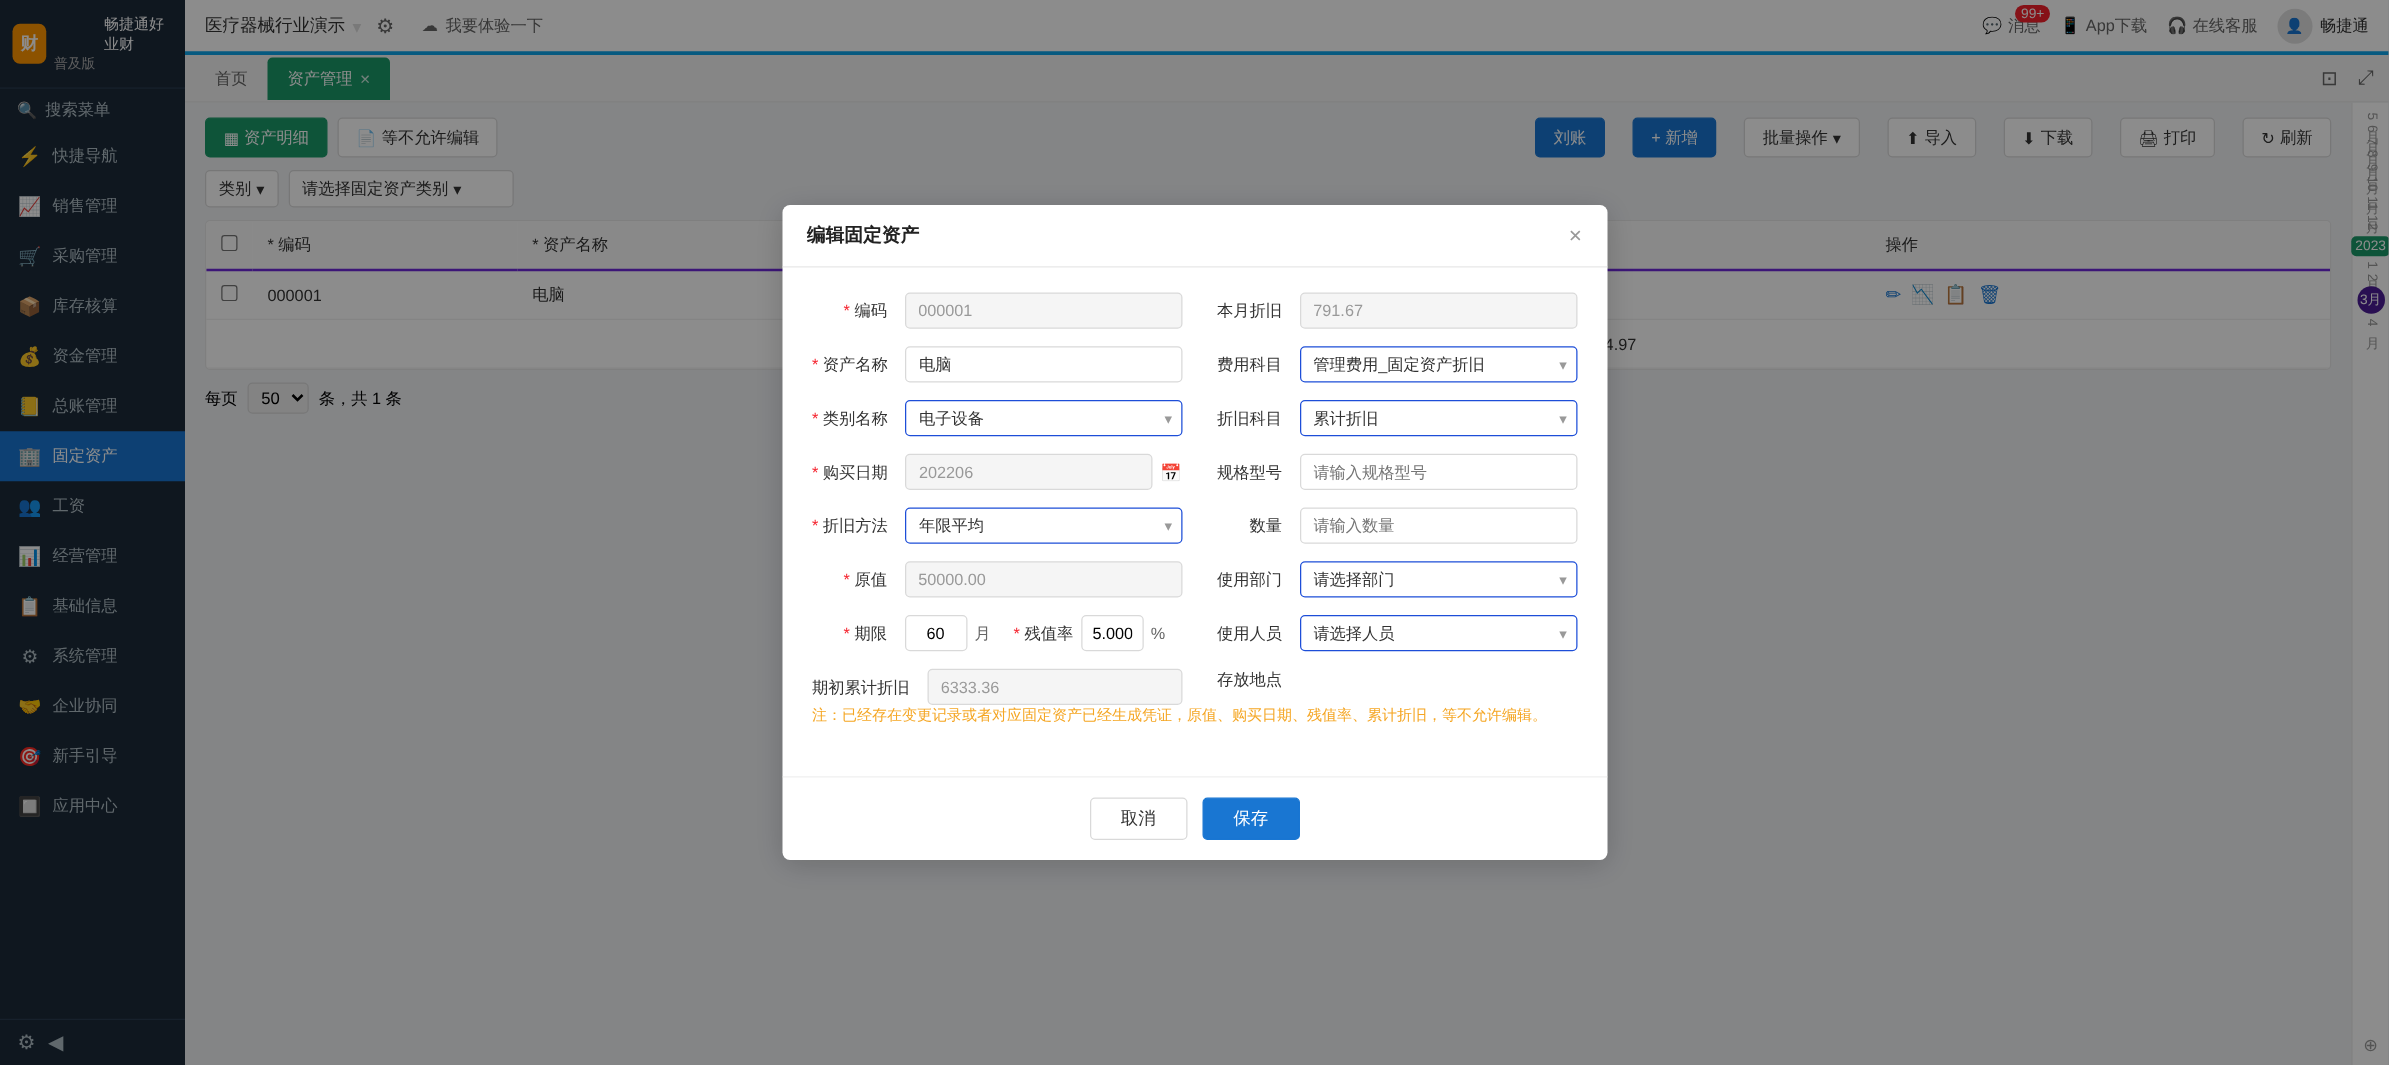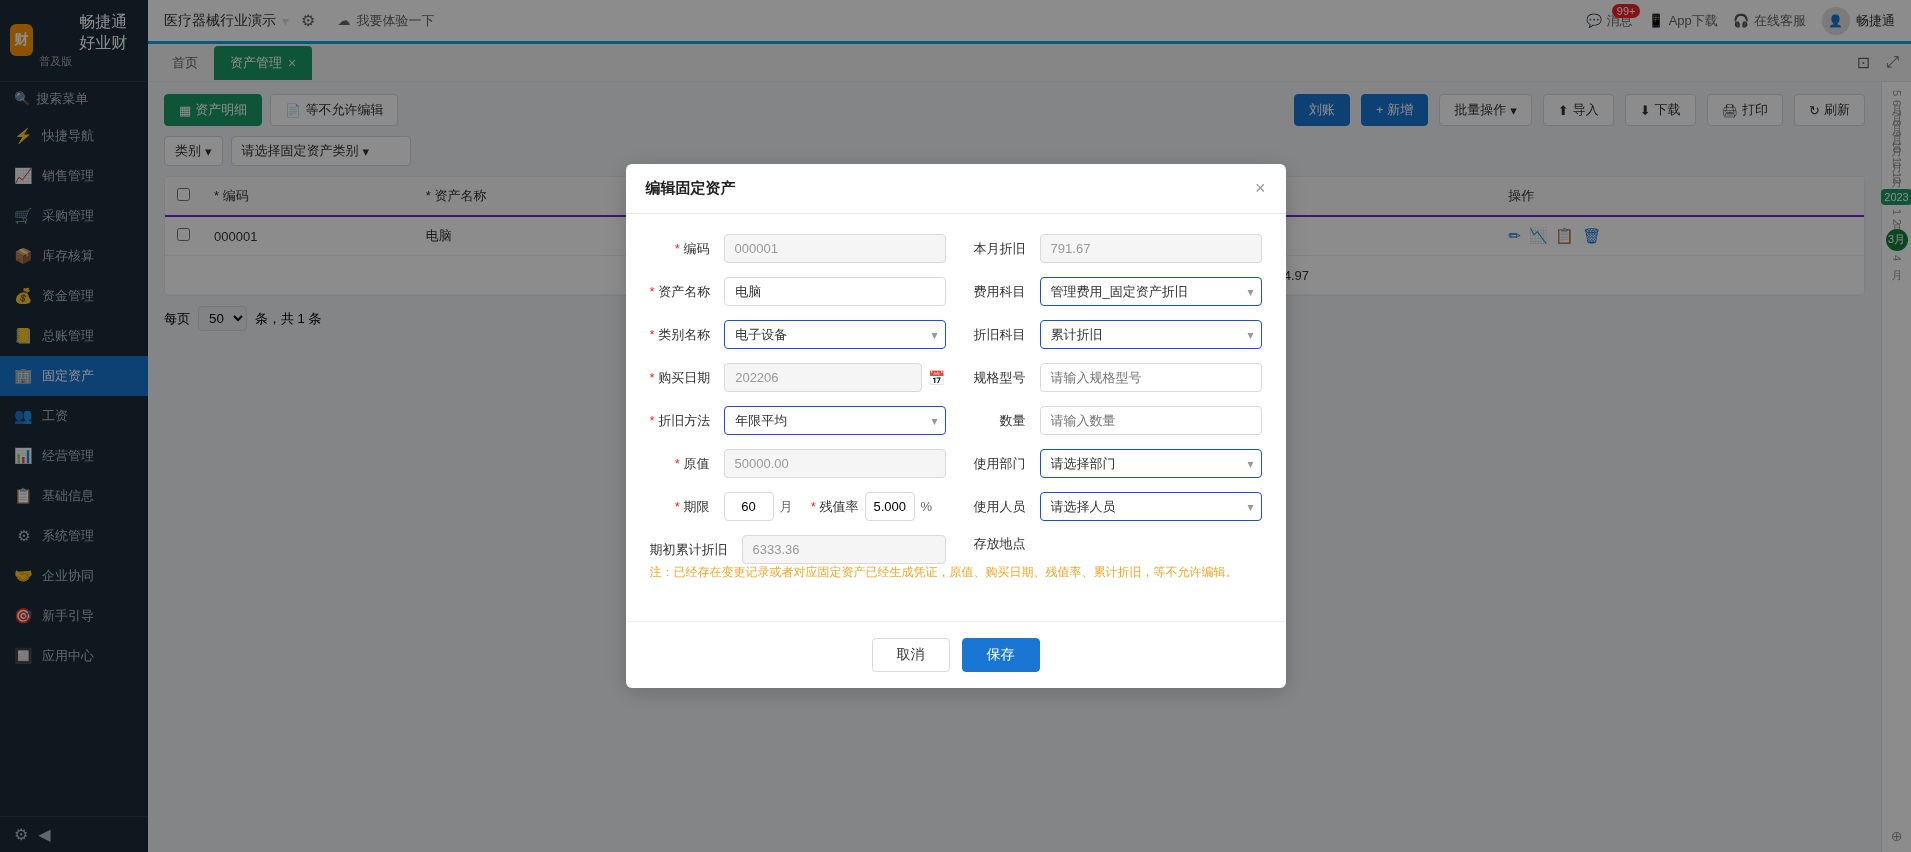--- a/index.html
+++ b/index.html
@@ -5,21 +5,21 @@
     * { box-sizing: border-box; margin: 0; padding: 0; }
     body { font-family: "Microsoft YaHei", Arial, sans-serif; font-size: 13px; background: #f0f2f5; overflow: hidden; }
 
     
     .app-container { display: flex; height: 852px; width: 1911px; }
 
     
     .sidebar { width: 148px; background: #1c2b3a; display: flex; flex-direction: column; height: 100%; flex-shrink: 0; }
     .sidebar-logo { padding: 12px 10px; display: flex; align-items: center; gap: 6px; border-bottom: 1px solid #2a3d50; }
     .sidebar-logo-icon { width: 32px; height: 32px; background: #ff9500; border-radius: 6px; display: flex; align-items: center; justify-content: center; color: white; font-size: 14px; font-weight: bold; }
-    .sidebar-logo-text { color: white; font-size: 16px; line-height: 1.3; margin-left: 40px; }
+    .sidebar-logo-text { color: white; font-size: 12px; line-height: 1.3; margin-left: 40px; }
     .sidebar-logo-badge { color: #aaa; font-size: 11px; }
     .sidebar-scroll { flex: 1; overflow-y: auto; }
     .sidebar-item { display: flex; align-items: center; gap: 8px; padding: 10px 14px; color: #b0bec5; cursor: pointer; transition: background 0.2s; }
     .sidebar-item.active { background: #1976d2; color: white; }
     .sidebar-item-icon { width: 20px; height: 20px; display: flex; align-items: center; justify-content: center; font-size: 15px; flex-shrink: 0; }
     .sidebar-item-label { font-size: 13px; }
     .sidebar-bottom { padding: 8px 14px; display: flex; align-items: center; gap: 10px; border-top: 1px solid #2a3d50; }
     .sidebar-bottom-btn { color: #b0bec5; cursor: pointer; font-size: 16px; }
     .sidebar-search { display: flex; align-items: center; gap: 6px; padding: 8px 14px; color: #b0bec5; cursor: pointer; }
 
@@ -50,21 +50,21 @@
     .tabbar-icon { color: #666; cursor: pointer; font-size: 16px; padding: 4px; }
 
     
     .content-area { flex: 1; padding: 12px 16px; overflow: auto; position: relative; }
 
     
     .content-toolbar { display: flex; align-items: center; gap: 8px; margin-bottom: 10px; }
     .toolbar-btn { padding: 6px 14px; border: 1px solid #d9d9d9; background: white; color: #333; border-radius: 4px; cursor: pointer; font-size: 13px; display: flex; align-items: center; gap: 4px; }
     .toolbar-btn.primary { background: #1976d2; color: white; border-color: #1976d2; }
     .toolbar-btn.active { background: #1a9968; color: white; border-color: #1a9968; }
-    .toolbar-right { margin-left: auto; display: flex; gap: 11px; }
+    .toolbar-right { margin-left: auto; display: flex; gap: 22px; }
 
     
     .filters { display: flex; align-items: center; gap: 8px; margin-bottom: 10px; }
     .filter-select { padding: 5px 10px; border: 1px solid #d9d9d9; border-radius: 4px; background: white; color: #333; cursor: pointer; font-size: 13px; display: flex; align-items: center; gap: 4px; }
 
     
     .table-wrapper { background: white; border-radius: 4px; overflow: hidden; border: 1px solid #e8e8e8; }
     table { width: 100%; border-collapse: collapse; }
     th { background: #fafafa; padding: 10px 12px; text-align: left; font-weight: 500; color: #333; border-bottom: 2px solid #6d28d9; font-size: 13px; }
     td { padding: 10px 12px; border-bottom: 1px solid #f0f0f0; font-size: 13px; color: #333; }
@@ -343,21 +343,21 @@
         <div style="font-size:11px;color:#999;writing-mode:vertical-rl;cursor:pointer;">6月</div>
         <div style="font-size:11px;color:#999;writing-mode:vertical-rl;cursor:pointer;">7月</div>
         <div style="font-size:11px;color:#999;writing-mode:vertical-rl;cursor:pointer;">8月</div>
         <div style="font-size:11px;color:#999;writing-mode:vertical-rl;cursor:pointer;">9月</div>
         <div style="font-size:11px;color:#999;writing-mode:vertical-rl;cursor:pointer;">10月</div>
         <div style="font-size:11px;color:#999;writing-mode:vertical-rl;cursor:pointer;">11月</div>
         <div style="font-size:11px;color:#999;writing-mode:vertical-rl;cursor:pointer;">12月</div>
         <div style="font-size:11px;background:#1a9968;color:white;border-radius:4px;padding:2px 3px;cursor:pointer;">2023</div>
         <div style="font-size:11px;color:#999;writing-mode:vertical-rl;cursor:pointer;">1月</div>
         <div style="font-size:11px;color:#999;writing-mode:vertical-rl;cursor:pointer;">2月</div>
-        <div style="font-size:11px;background:#15803d;color:white;border-radius:50%;width:22px;height:22px;display:flex;align-items:center;justify-content:center;cursor:pointer;">3月</div>
+        <div style="font-size:11px;background:#4c1d95;color:white;border-radius:50%;width:22px;height:22px;display:flex;align-items:center;justify-content:center;cursor:pointer;">3月</div>
         <div style="font-size:11px;color:#999;writing-mode:vertical-rl;cursor:pointer;">4月</div>
         <div style="font-size:14px;color:#999;cursor:pointer;margin-top:auto;">⊕</div>
       </div>
     </div>
   </div>
 </div>
 
 <div class="modal-overlay">
   <div class="modal">
     <div class="modal-header">

